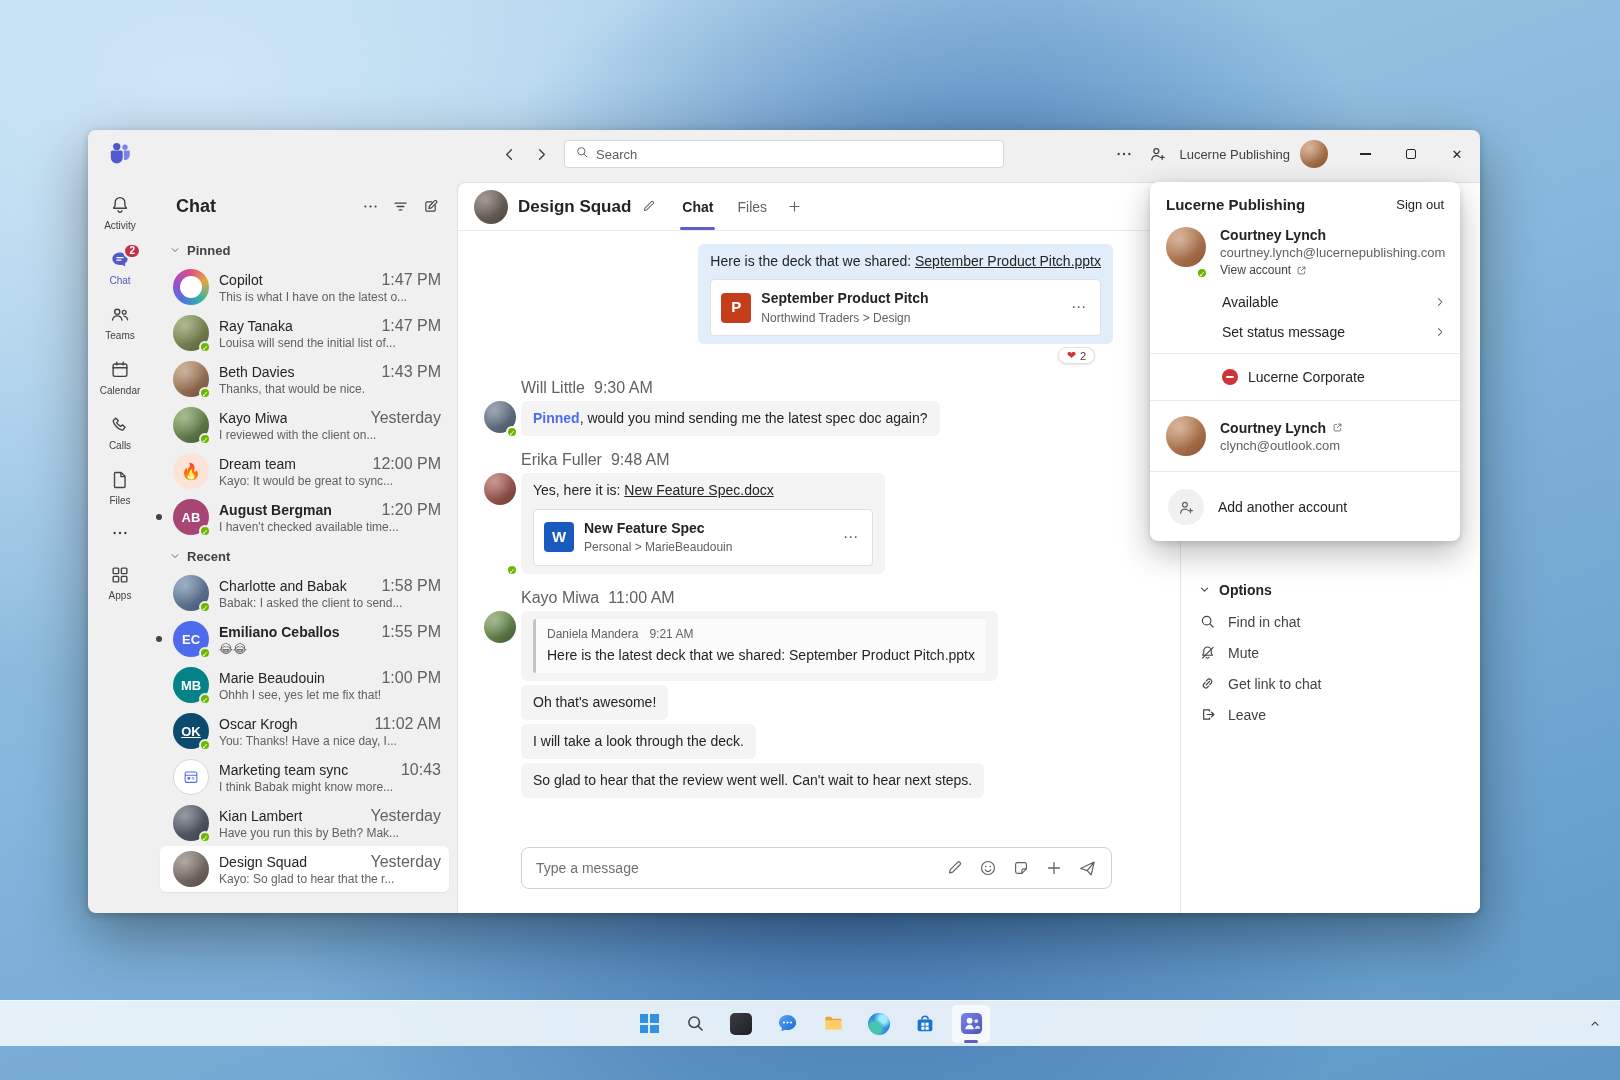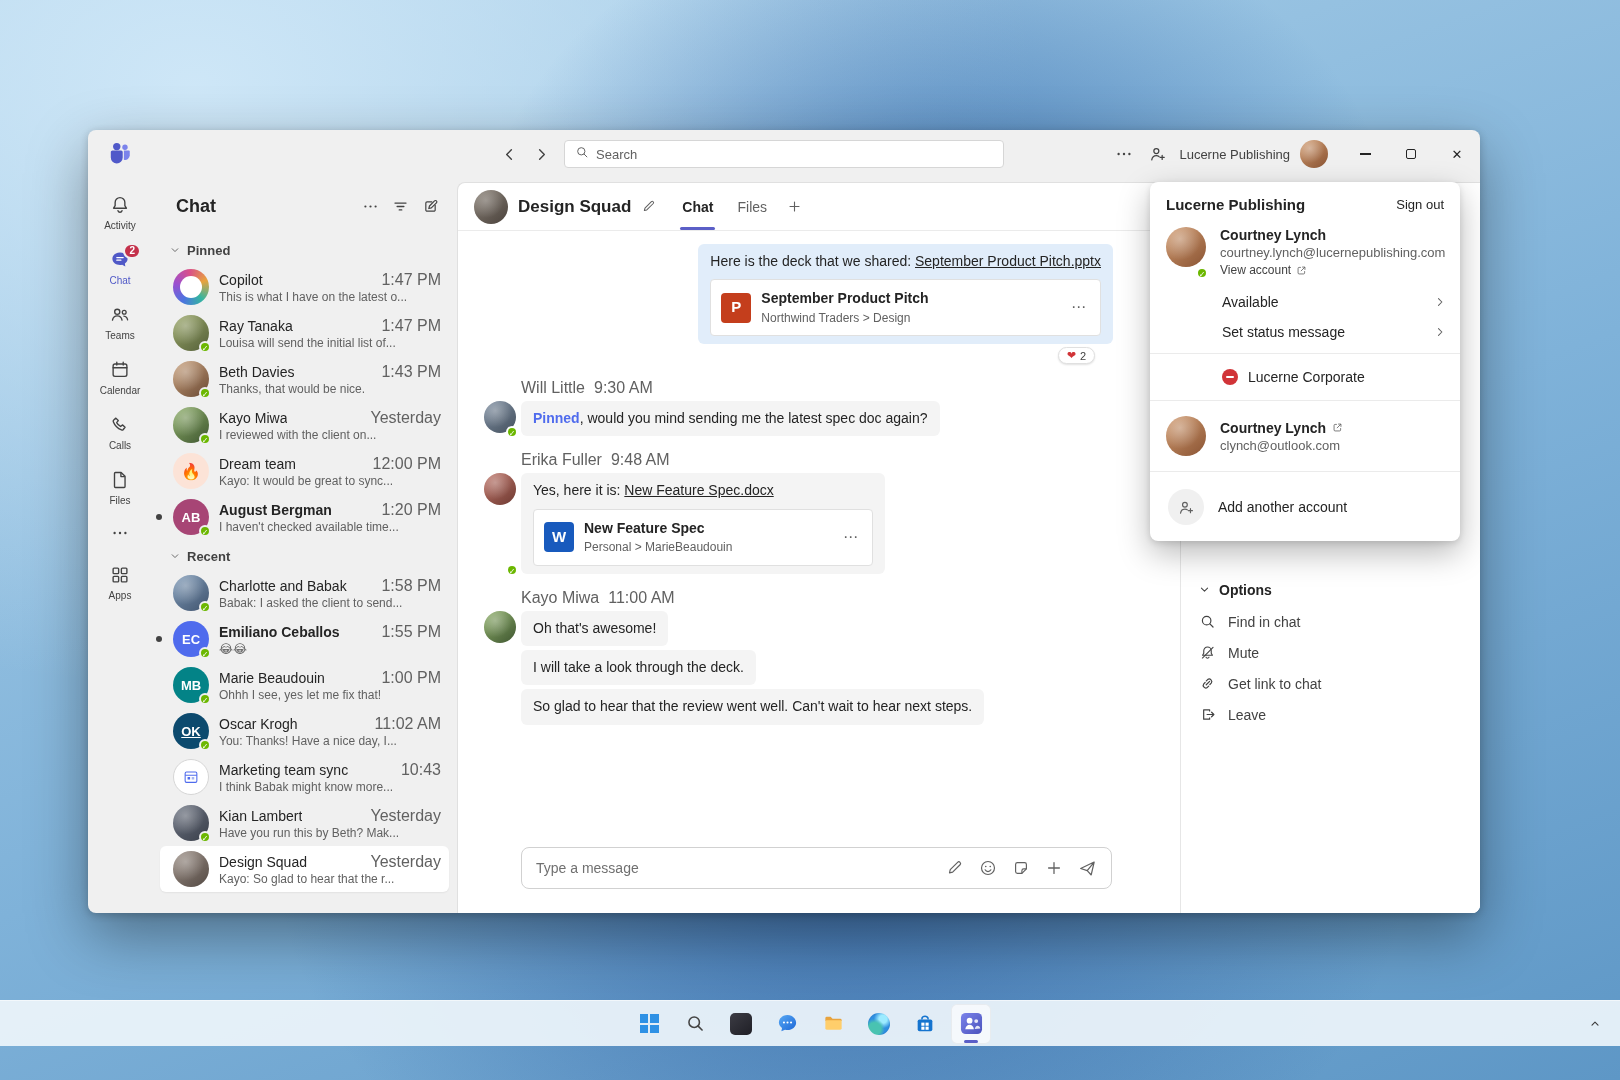--- a/index.html
+++ b/index.html
@@ -629,20 +629,29 @@
             <div class="msg-group left">
               <div class="author-line">
                 <span>Kayo Miwa</span>
                 <span>11:00 AM</span>
               </div>
               <div class="left-row">
                 <span class="av-wrap">
                   <div class="avatar" style="height: 32px; width: 32px; background: radial-gradient(circle at 35% 30%, rgba(255, 255, 255, 0.35), rgba(255, 255, 255, 0) 55%), linear-gradient(140deg, rgb(143, 176, 106), rgb(63, 86, 49));"></div>
                 </span>
                 <div class="bubbles">
+                  <div class="bubble in">
+                    <div class="quote">
+                      <div class="quote-head">
+                        <span>Daniela Mandera</span>
+                        <span>9:21 AM</span>
+                      </div>
+                      <div class="quote-text">Here is the latest deck that we shared: September Product Pitch.pptx</div>
+                    </div>
+                  </div>
                   <div class="bubble in">
                     <div class="b-text">Oh that's awesome!</div>
                   </div>
                   <div class="bubble in">
                     <div class="b-text">I will take a look through the deck.</div>
                   </div>
                   <div class="bubble in">
                     <div class="b-text">So glad to hear that the review went well. Can't wait to hear next steps.</div>
                   </div>
                 </div>

